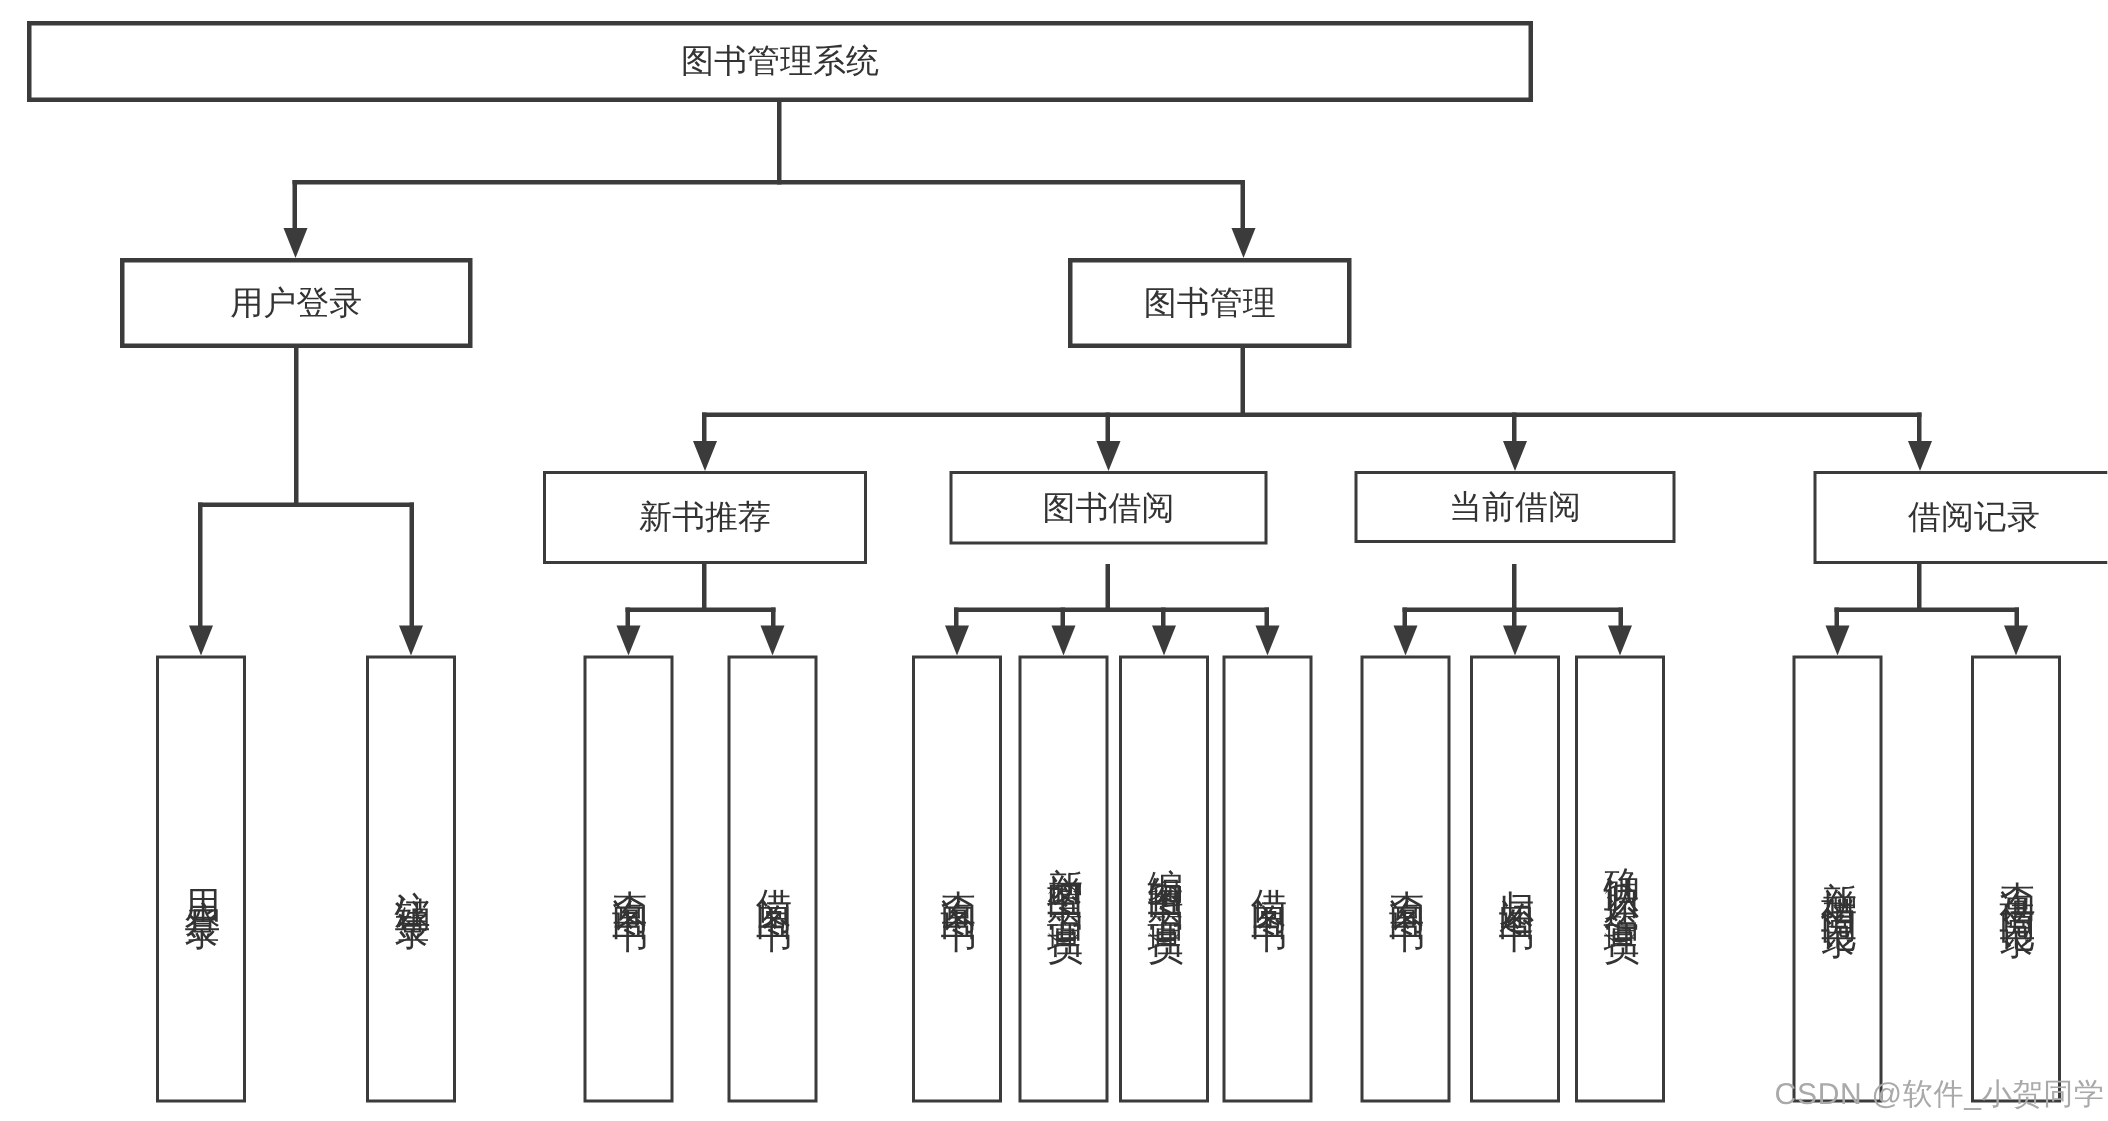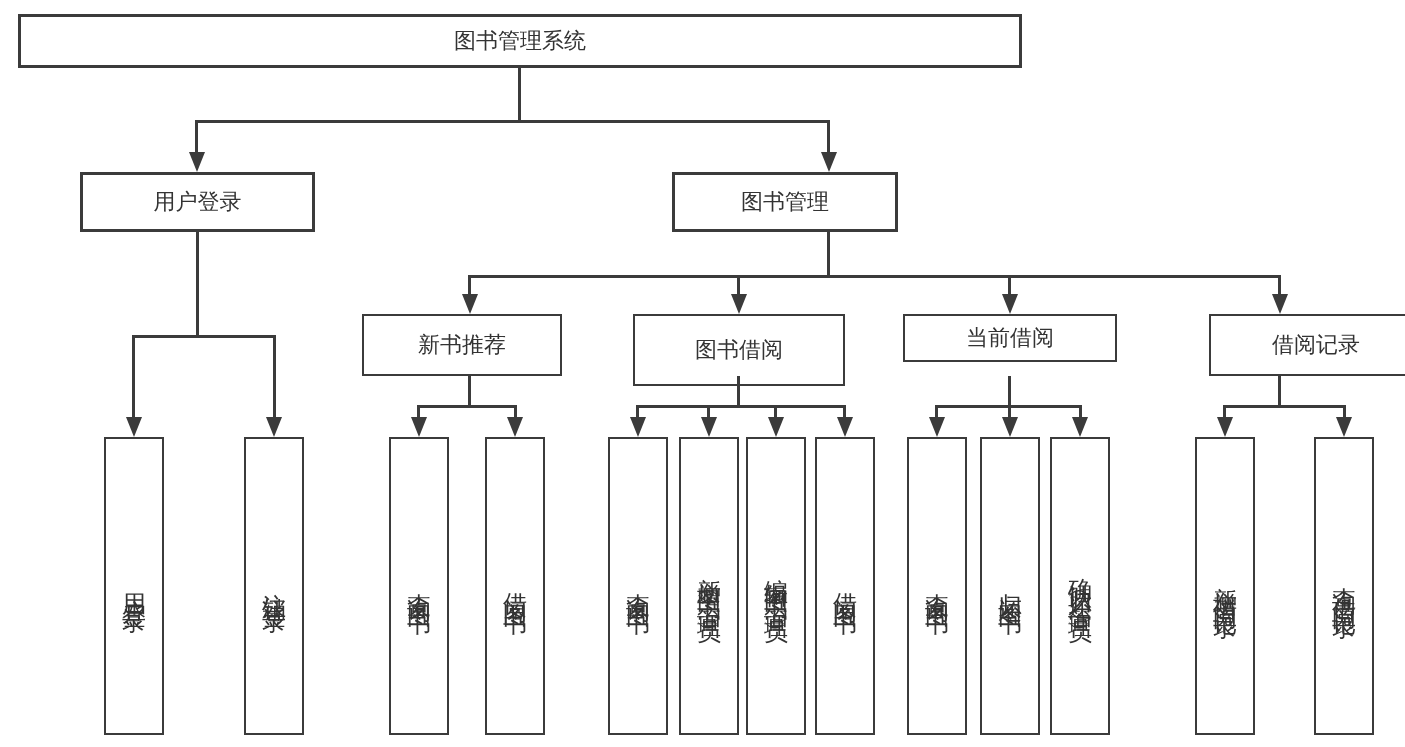--- a/index.html
+++ b/index.html
@@ -69,21 +69,21 @@
   <div class="vline" style="left:518px; top:68px;  height:55px;"></div>
   <div class="hline" style="left:195px; top:120px; width:635px;"></div>
   <div class="vline" style="left:195px; top:120px; height:34px;"></div>
   <div class="arrow-down" style="left:189px; top:152px;"></div>
   <div class="vline" style="left:827px; top:120px; height:34px;"></div>
   <div class="arrow-down" style="left:821px; top:152px;"></div>
 
   <div class="box lv1" style="left:80px; top:172px; width:235px; height:60px;">
     <span>用户登录</span>
   </div>
-  <div class="box lv1" style="left:672px; top:172px; width:226px; height:60px;">
+  <div class="box lv1" style="left:712px; top:172px; width:189px; height:60px;">
     <span>图书管理</span>
   </div>
 
   <div class="vline" style="left:196px; top:232px; height:106px;"></div>
   <div class="hline" style="left:132px; top:335px; width:144px;"></div>
   <div class="vline" style="left:132px; top:335px; height:84px;"></div>
   <div class="arrow-down" style="left:126px; top:417px;"></div>
   <div class="vline" style="left:273px; top:335px; height:84px;"></div>
   <div class="arrow-down" style="left:266px; top:417px;"></div>
 
@@ -91,24 +91,24 @@
   <div class="hline" style="left:468px; top:275px; width:813px;"></div>
   <div class="vline" style="left:468px;  top:275px; height:21px;"></div>
   <div class="arrow-down" style="left:462px;  top:294px;"></div>
   <div class="vline" style="left:737px;  top:275px; height:21px;"></div>
   <div class="arrow-down" style="left:731px;  top:294px;"></div>
   <div class="vline" style="left:1008px; top:275px; height:21px;"></div>
   <div class="arrow-down" style="left:1002px; top:294px;"></div>
   <div class="vline" style="left:1278px; top:275px; height:21px;"></div>
   <div class="arrow-down" style="left:1272px; top:294px;"></div>
 
-  <div class="box lv2" style="left:362px; top:314px; width:200px; height:62px;">
+  <div class="box lv2" style="left:362px; top:314px; width:216px; height:62px;">
     <span>新书推荐</span>
   </div>
-  <div class="box lv2" style="left:633px; top:314px; width:212px; height:72px;">
+  <div class="box lv2" style="left:633px; top:314px; width:212px; height:49px;">
     <span>图书借阅</span>
   </div>
   <div class="box lv2" style="left:903px; top:314px; width:214px; height:48px;">
     <span>当前借阅</span>
   </div>
   <div class="box lv2" style="left:1173px; top:314px; width:214px; height:62px;margin-left:36px;">
     <span>借阅记录</span>
   </div>
 
   <div class="vline" style="left:468px; top:376px; height:32px;"></div>
@@ -182,14 +182,15 @@
     <span class="vtext">确认归还（管理员）</span>
   </div>
 
   <div class="box leaf" style="left:1195px; top:437px; width:60px; height:298px;">
     <span class="vtext">新增借阅记录</span>
   </div>
   <div class="box leaf" style="left:1314px; top:437px; width:60px; height:298px;">
     <span class="vtext">查询借阅记录</span>
   </div>
 
+  <div class="watermark">CSDN @软件_小贺同学</div>
 
 </div>
 
 </body></html>

